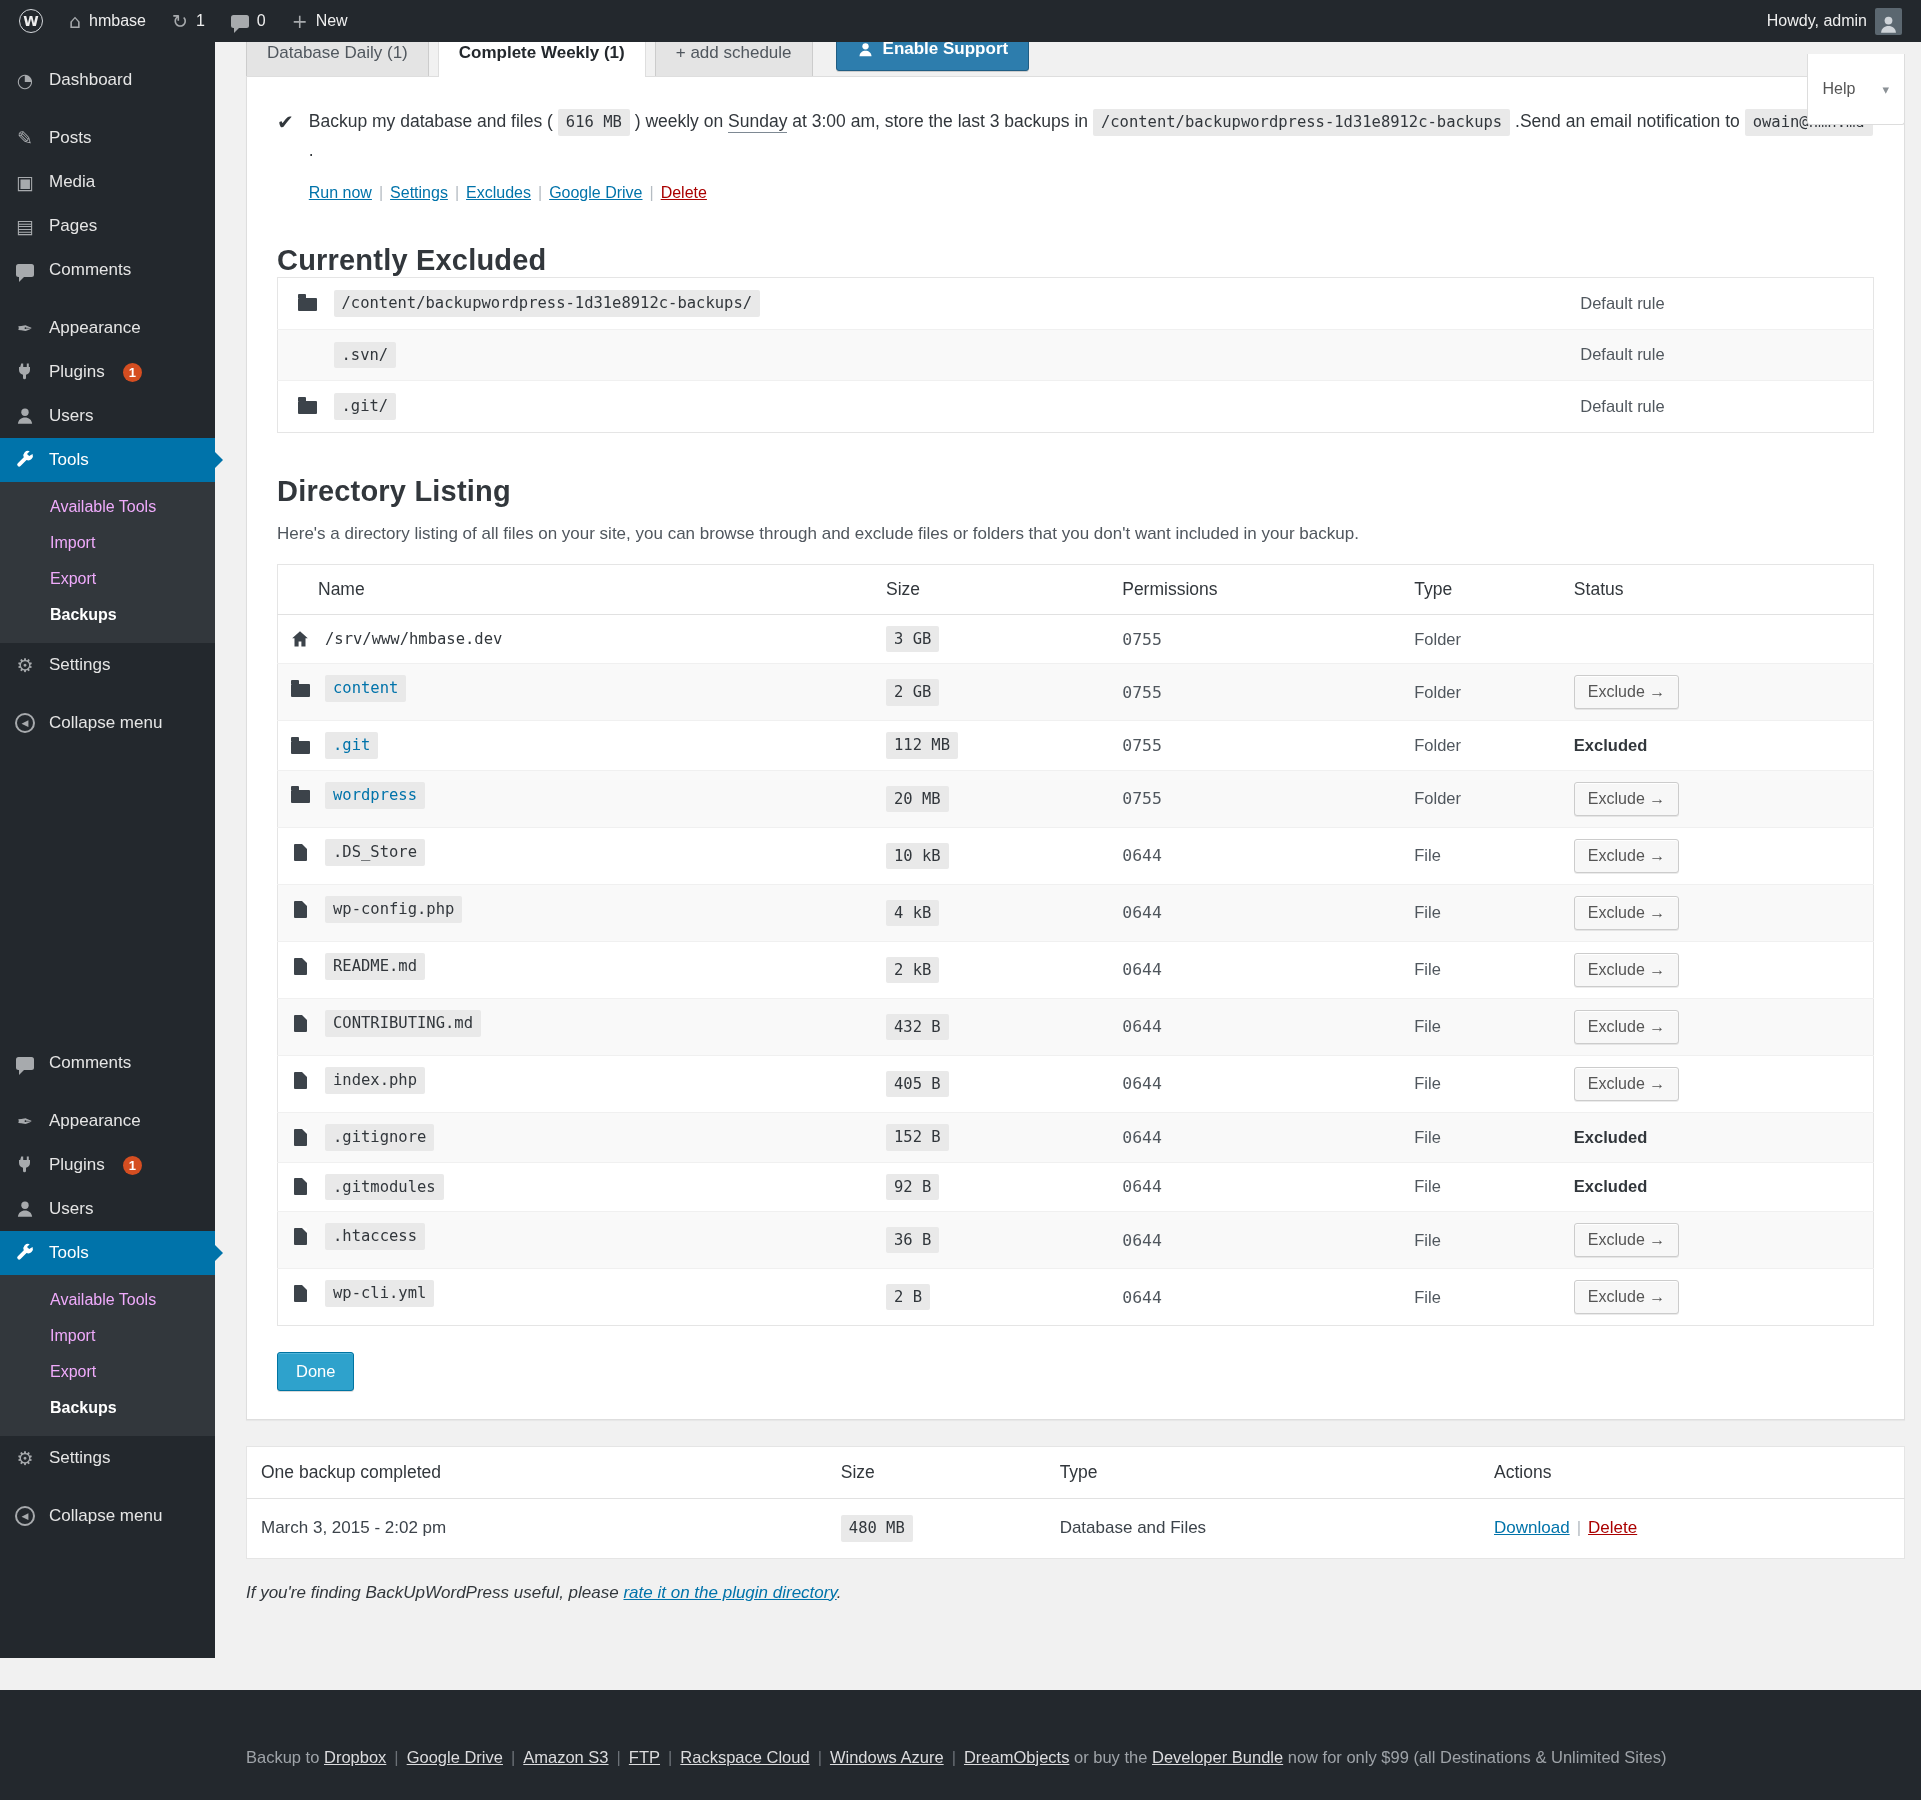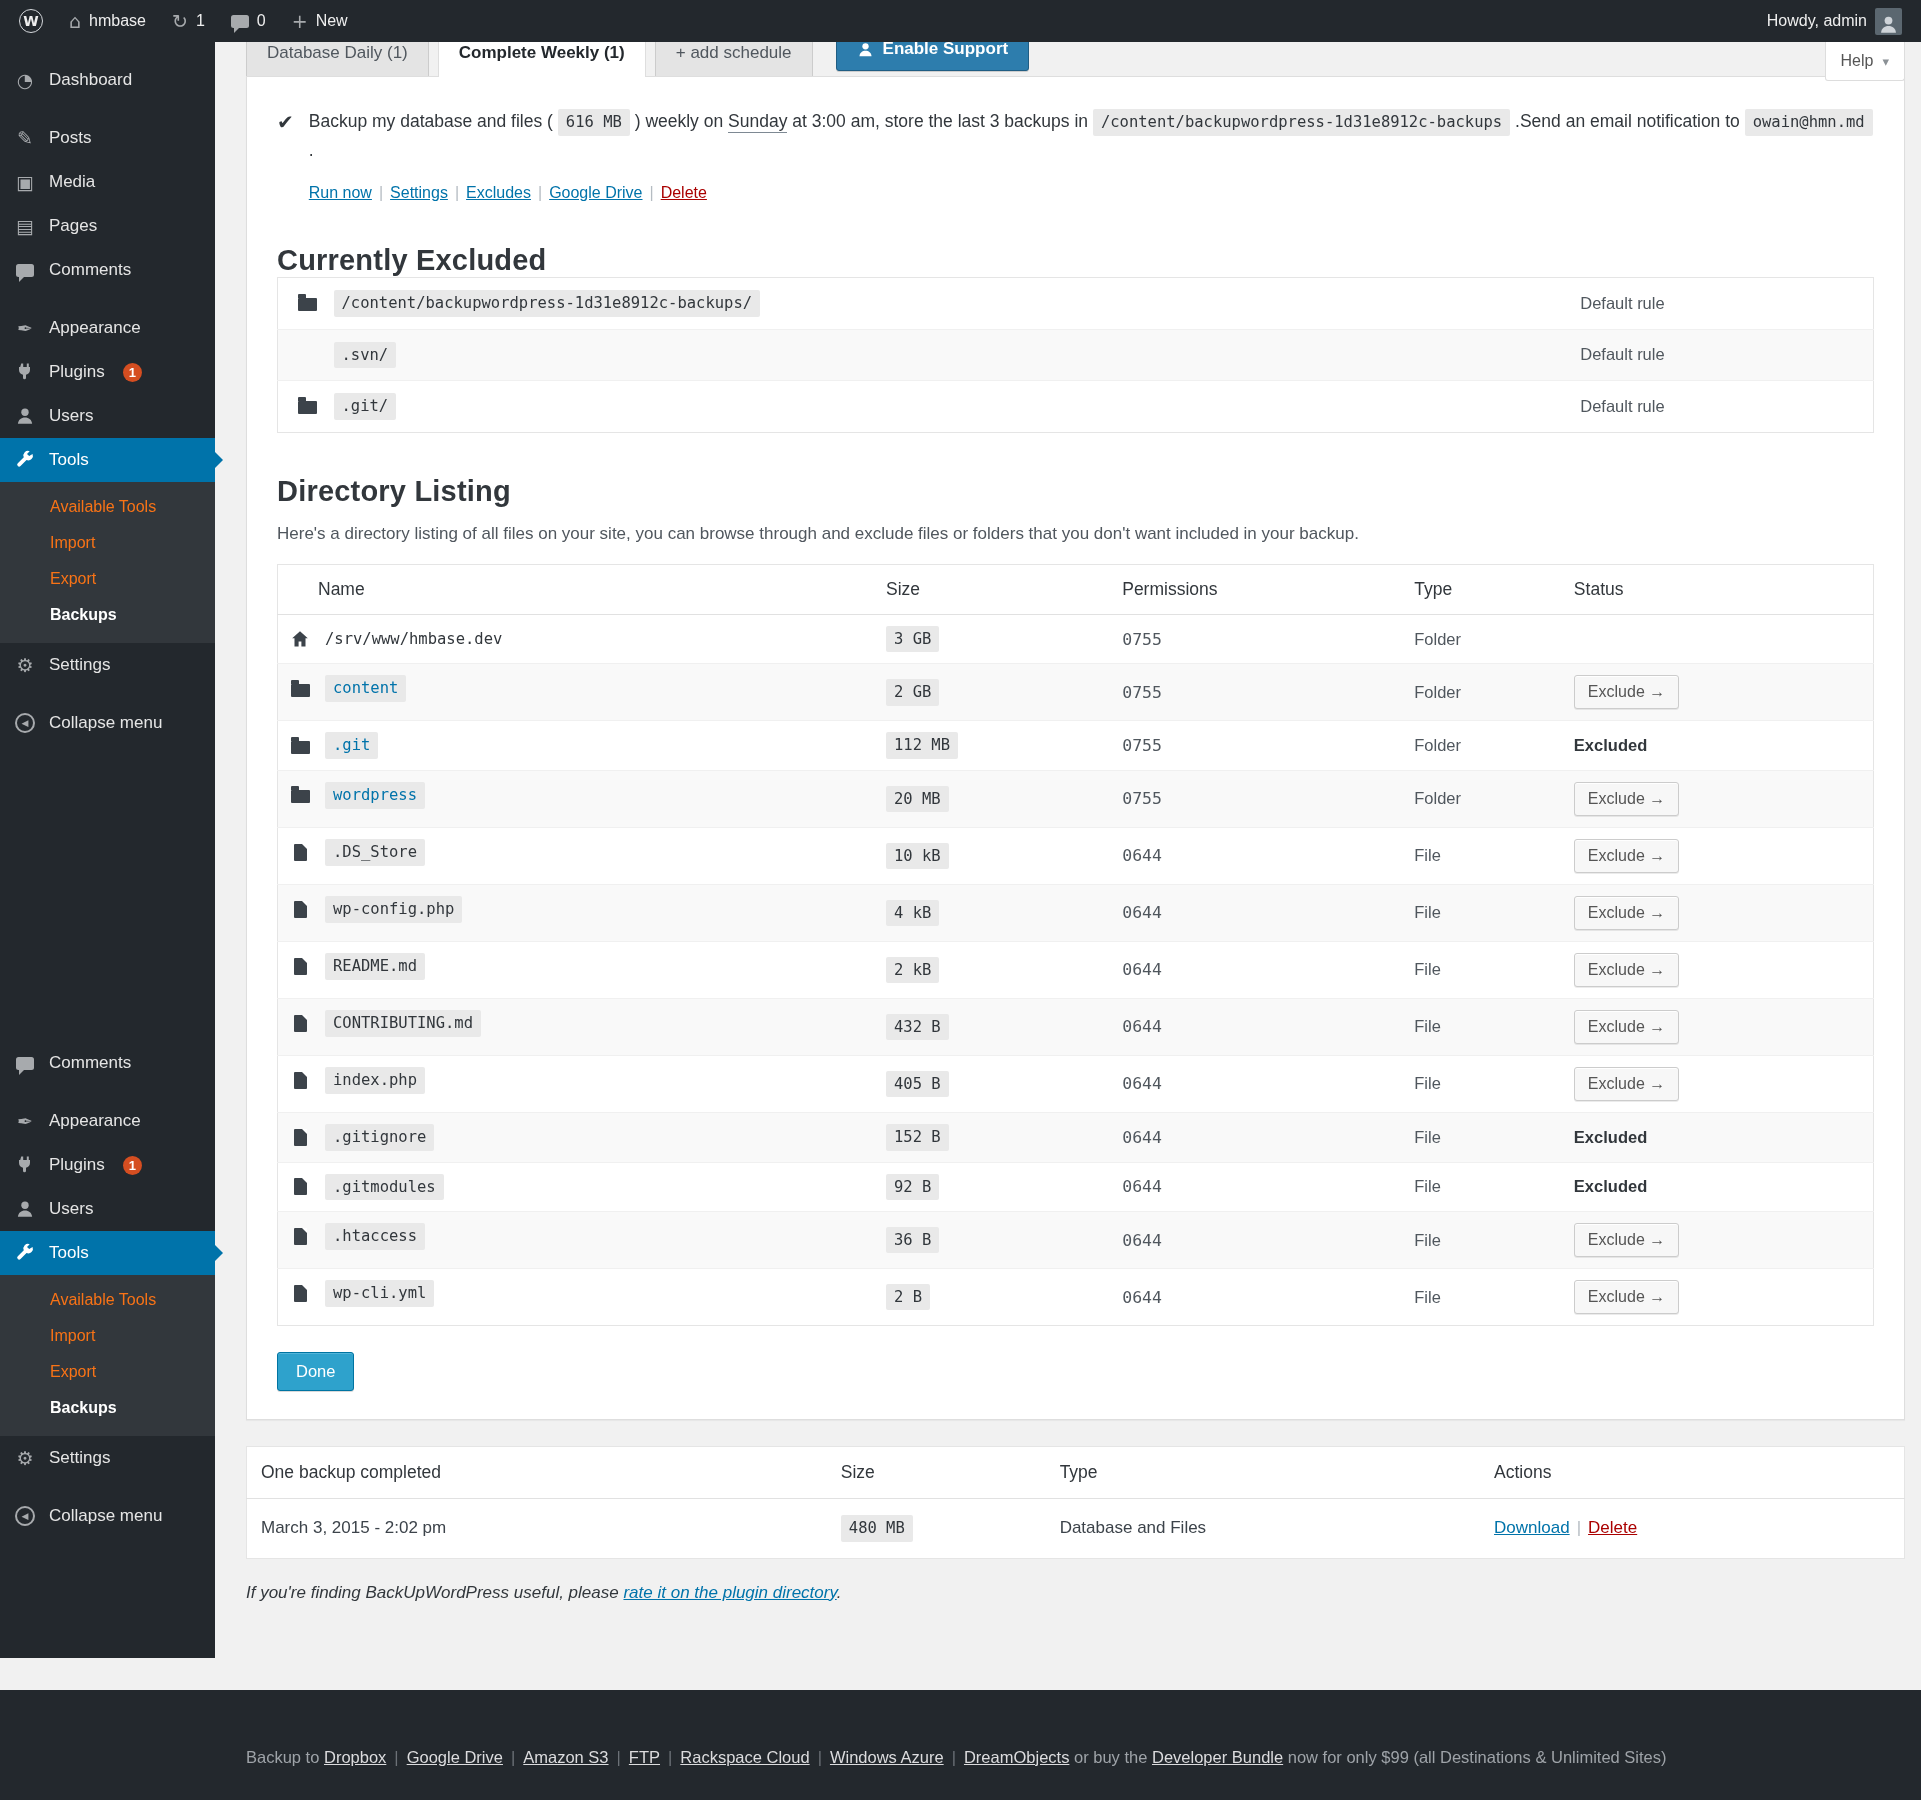--- a/index.html
+++ b/index.html
@@ -22,29 +22,29 @@
   
   #sidebar{position:absolute;top:42px;left:0;width:215px;height:1616px;background:#23282d;z-index:10;padding-top:16px;color:#e5e5e5}
   .m-item{position:relative;display:flex;align-items:center;gap:12px;padding:12px 10px 12px 13px;font-size:17px;color:#e5e5e5;cursor:pointer}
   .m-item .mi{width:24px;flex:none;display:flex;justify-content:center;color:#a7aaad;font-size:19px;line-height:1}
   .m-item .mi svg{width:20px;height:20px;fill:#a7aaad}
   .m-item.active{background:#0073aa;color:#fff}
   .m-item.active .mi,.m-item.active .mi svg{color:#fff;fill:#fff}
   .m-item.active::after{content:"";position:absolute;right:-16px;top:50%;margin-top:-8px;border:8px solid transparent;border-left-color:#0073aa}
   .m-sep{height:14px}
   .submenu{background:#32373c;padding:7px 0 10px}
-  .s-item{padding:9px 10px 9px 50px;font-size:16px;color:#f97316;cursor:pointer}
+  .s-item{padding:9px 10px 9px 50px;font-size:16px;color:#f0abfc;cursor:pointer}
   .s-item.current{color:#fff;font-weight:bold}
   .badge{background:#d54e21;color:#fff;border-radius:50%;font-size:13px;min-width:19px;height:19px;line-height:19px;text-align:center;display:inline-block;margin-left:6px;font-weight:600;padding:0 3px}
   .collapse-ico{width:20px;height:20px;border:2px solid #a7aaad;border-radius:50%;display:flex;align-items:center;justify-content:center;font-size:9px;color:#a7aaad}
   .spacer2{height:296px}
 
   
   #main{margin-left:215px;padding:0 16px 0 31px;position:relative}
-  .help-btn{position:absolute;top:42px;right:16px;background:#fff;border:1px solid #ddd;border-top:none;border-radius:0 0 3px 3px;padding:10px 15px;font-size:16px;color:#555;display:flex;gap:9px;align-items:center;z-index:40;cursor:pointer}
+  .help-btn{position:absolute;top:54px;right:16px;background:#fff;border:1px solid #ddd;border-top:none;border-radius:0 0 3px 3px;padding:26px 15px;font-size:16px;color:#555;display:flex;gap:27px;align-items:center;z-index:40;cursor:pointer}
   .help-btn .caret{color:#8b9196;font-size:13px}
 
   .tabs{display:flex;align-items:flex-end;padding-top:26px;position:relative;z-index:5}
   .tab{background:#e4e4e4;border:1px solid #ccc;border-bottom:none;padding:13px 20px;font-size:17px;color:#50575e;border-radius:2px 2px 0 0;margin-right:9px;cursor:pointer}
   .tab.active{background:#fff;padding:16px 20px 14px;font-weight:600;color:#23282d;margin-bottom:-1px;border-color:#dedede}
   .btn-support{display:flex;align-items:center;gap:9px;background:#2d7dad;border:1px solid #205d83;border-radius:3px;color:#fff;font-weight:600;font-size:17px;padding:11px 20px;margin:0 0 5px 14px;cursor:pointer;font-family:inherit;box-shadow:0 1px 0 rgba(0,0,0,.15)}
   .btn-support svg{width:17px;height:17px;fill:#fff}
 
   .main-box{background:#fff;border:1px solid #dedede;box-shadow:0 1px 1px rgba(0,0,0,.04);padding:26px 30px 28px;position:relative}
 

